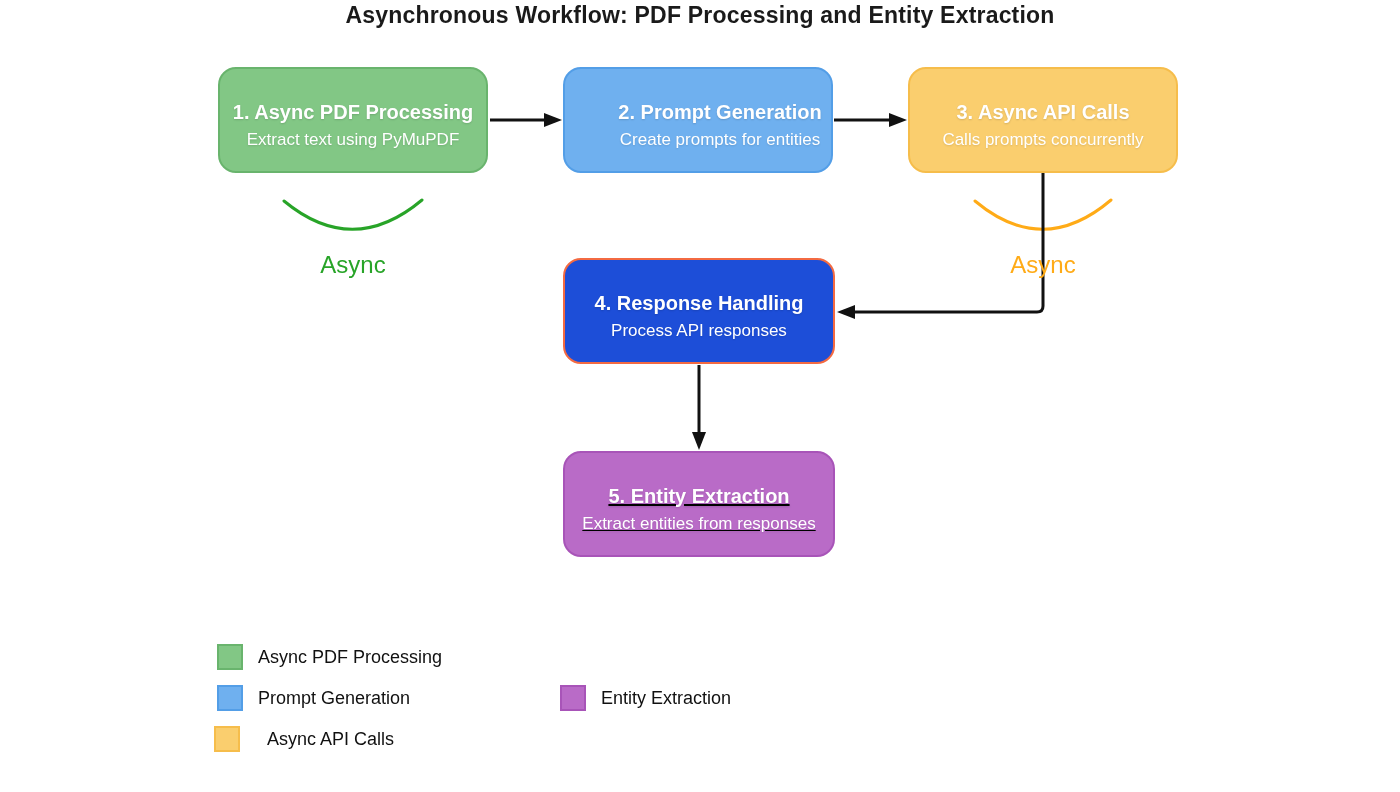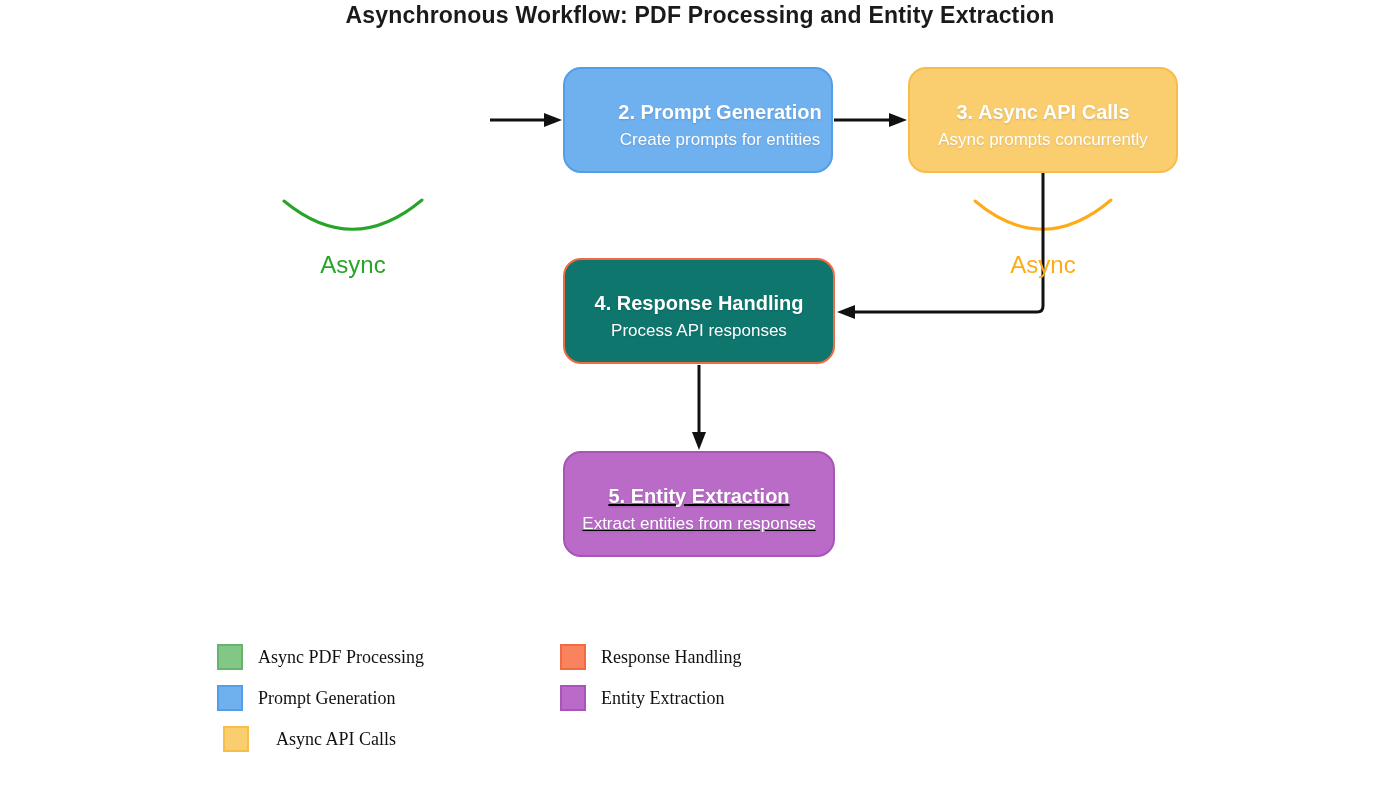--- a/index.html
+++ b/index.html
@@ -54,25 +54,25 @@
   .async-label {
     position: absolute; top: 251px;
     width: 140px; text-align: center;
     font-size: 24px;
   }
   #async-left  { left: 283px; }
   #async-right { left: 973px; }
 
   .legend-item {
     position: absolute;
-    display: flex; align-items: center; gap: 15px; font-family: Liberation Serif, serif;
+    display: flex; align-items: center; gap: 15px;
   }
   #legend-1 { left: 217px; top: 644px; }
   #legend-2 { left: 217px; top: 685px; }
-  #legend-3 { left: 223px; top: 726px; gap: 27px; }
+  #legend-3 { left: 214px; top: 726px; gap: 27px; }
   #legend-4 { left: 560px; top: 644px; }
   #legend-5 { left: 560px; top: 685px; }
   .legend-swatch {
     width: 26px; height: 26px;
     border: 2px solid transparent;
     box-sizing: border-box;
   }
   .legend-label { font-size: 18px; color: #111111; white-space: nowrap; }
 </style>
 </head>
@@ -91,32 +91,36 @@
 
     <path d="M284,201 Q353,258 422,200" fill="none" stroke-width="3" stroke-linecap="round" stroke="#28A428"></path>
     <path d="M975,201 Q1043,258 1111,200" fill="none" stroke-width="3" stroke-linecap="round" stroke="#FFAB17"></path>
 
     <line x1="490" y1="120" x2="546" y2="120" stroke-width="3" marker-end="url(#arrowhead)" stroke="#111111"></line>
     <line x1="834" y1="120" x2="891" y2="120" stroke-width="3" marker-end="url(#arrowhead)" stroke="#111111"></line>
     <path d="M1043,173 L1043,306 Q1043,312 1037,312 L853,312" fill="none" stroke-width="3" marker-end="url(#arrowhead)" stroke="#111111"></path>
     <line x1="699" y1="365" x2="699" y2="434" stroke-width="3" marker-end="url(#arrowhead)" stroke="#111111"></line>
   </svg>
 
+  <div class="node" id="node-1" style="background-color: rgb(130, 199, 133); border-color: rgb(105, 180, 109);">
+    <div class="node-title">1. Async PDF Processing</div>
+    <div class="node-subtitle">Extract text using PyMuPDF</div>
+  </div>
 
   <div class="node" id="node-2" style="background-color: rgb(111, 176, 239); border-color: rgb(83, 158, 231); padding-left: 44px;">
     <div class="node-title">2. Prompt Generation</div>
     <div class="node-subtitle">Create prompts for entities</div>
   </div>
 
   <div class="node" id="node-3" style="background-color: rgb(250, 206, 110); border-color: rgb(246, 189, 75);">
     <div class="node-title">3. Async API Calls</div>
-    <div class="node-subtitle">Async prompts concurrently</div>
+    <div class="node-subtitle">Calls prompts concurrently</div>
   </div>
 
-  <div class="node" id="node-4" style="background-color: #0f766e; border-color: rgb(243, 106, 66);">
+  <div class="node" id="node-4" style="background-color: #1d4ed8; border-color: rgb(243, 106, 66);">
     <div class="node-title">4. Response Handling</div>
     <div class="node-subtitle">Process API responses</div>
   </div>
 
   <div class="node" id="node-5" style="background-color: rgb(185, 107, 199); border-color: rgb(168, 84, 184); text-decoration: underline;">
     <div class="node-title">5. Entity Extraction</div>
     <div class="node-subtitle">Extract entities from responses</div>
   </div>
 
   <div class="async-label" id="async-left" style="color: rgb(40, 164, 40);">Async</div>
@@ -127,22 +131,18 @@
     <div class="legend-label">Async PDF Processing</div>
   </div>
   <div class="legend-item" id="legend-2">
     <div class="legend-swatch" style="background-color: rgb(111, 176, 239); border-color: rgb(83, 158, 231);"></div>
     <div class="legend-label">Prompt Generation</div>
   </div>
   <div class="legend-item" id="legend-3">
     <div class="legend-swatch" style="background-color: rgb(250, 206, 110); border-color: rgb(246, 189, 75);"></div>
     <div class="legend-label">Async API Calls</div>
   </div>
-  <div class="legend-item" id="legend-4">
-    <div class="legend-swatch" style="background-color: rgb(249, 130, 95); border-color: rgb(243, 106, 66);"></div>
-    <div class="legend-label">Response Handling</div>
-  </div>
   <div class="legend-item" id="legend-5">
     <div class="legend-swatch" style="background-color: rgb(185, 107, 199); border-color: rgb(168, 84, 184);"></div>
     <div class="legend-label">Entity Extraction</div>
   </div>
 
 </div>
 
 </body></html>

